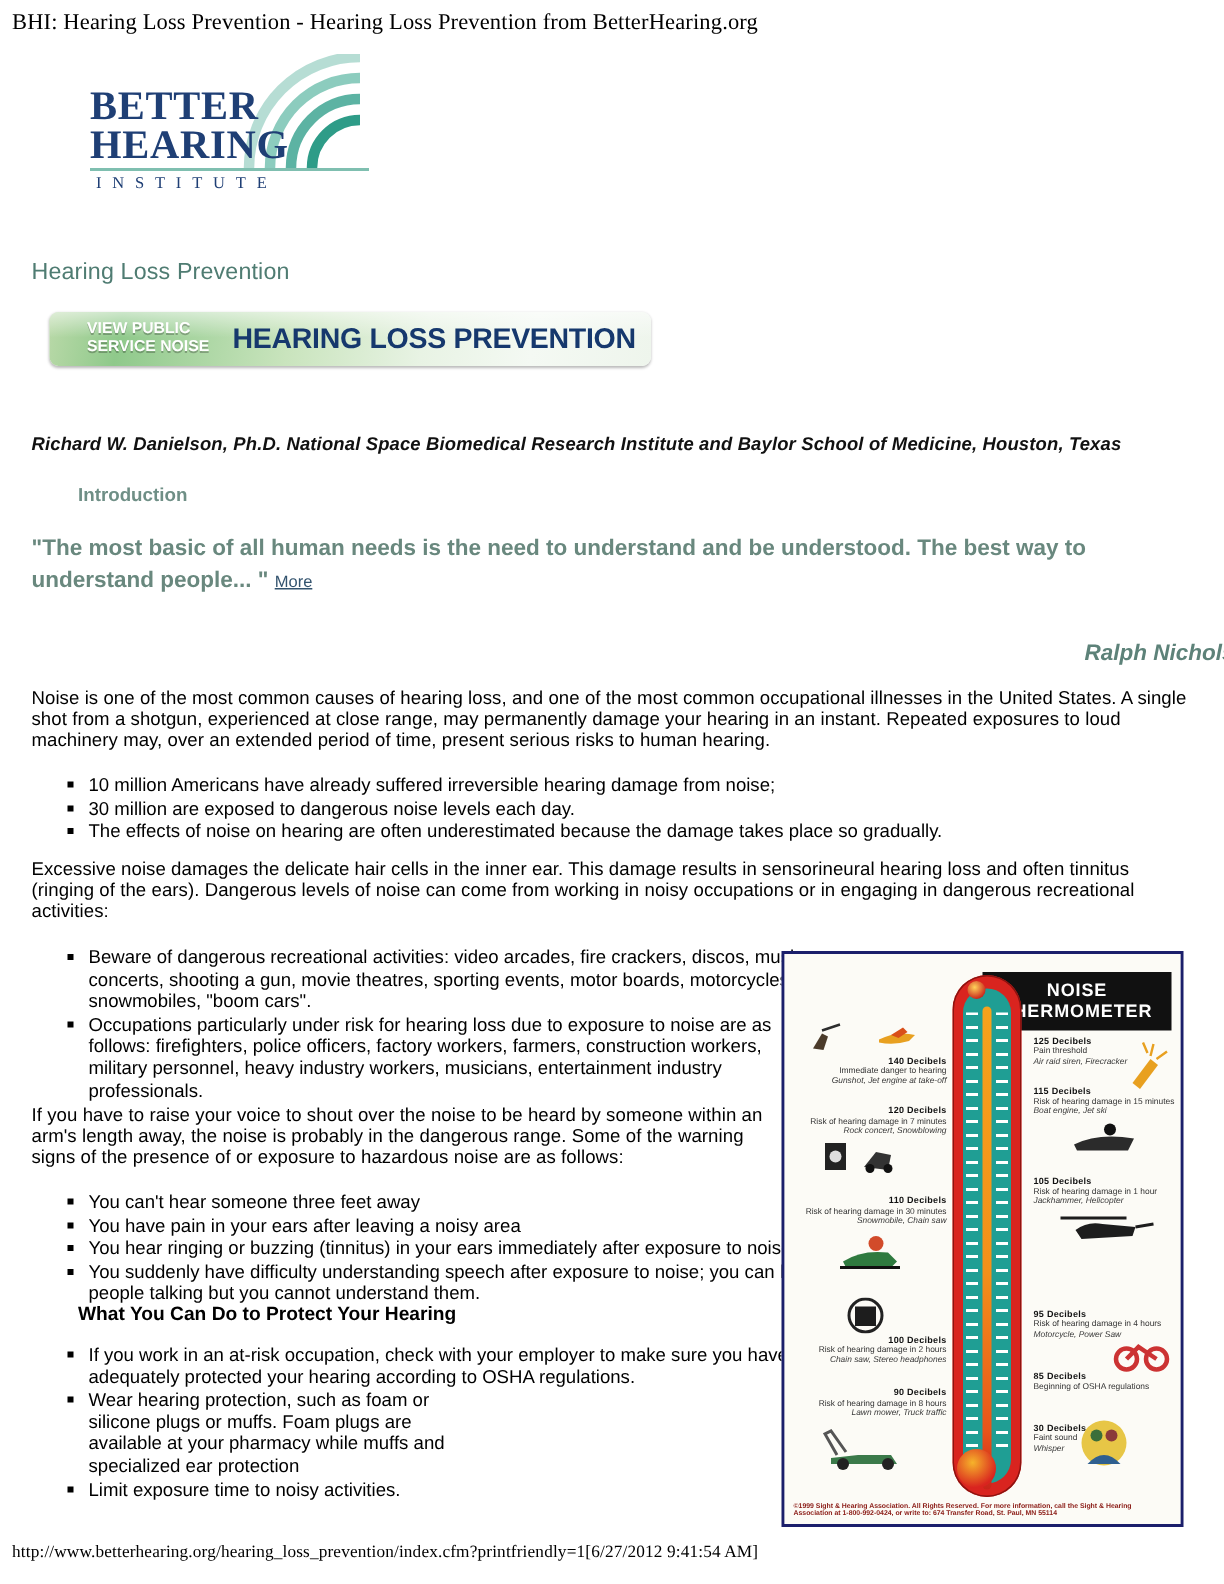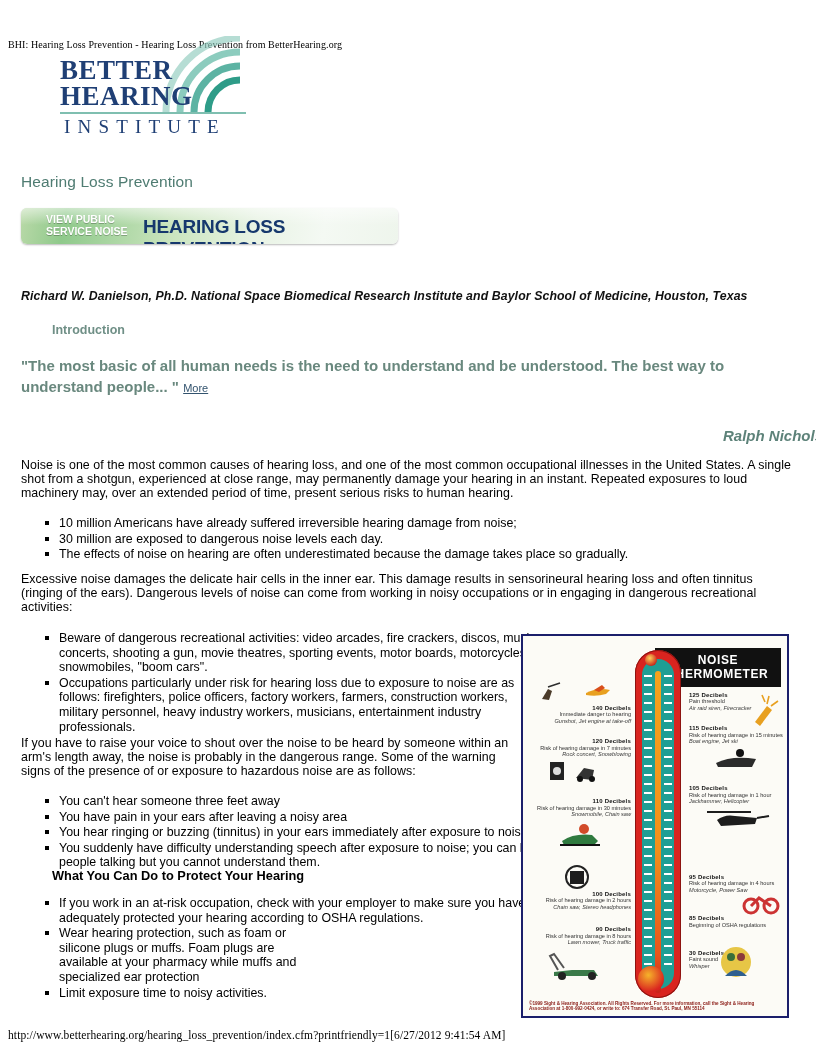--- a/index.html
+++ b/index.html
@@ -15,25 +15,24 @@
     color: #000000;
     overflow: hidden;
   }
 
   
   .print-header {
     position: absolute;
     top: 7px;
     left: 8px;
     font-family: "Liberation Serif", serif;
-    font-size: 10px;
+    font-size: 15px;
     color: #000;
     white-space: nowrap;
     letter-spacing: .1px;
-    margin-top: 32px;
   }
   .print-footer {
     position: absolute;
     top: 1029px;
     left: 8px;
     font-family: "Liberation Serif", serif;
     font-size: 11.5px;
     color: #000;
     white-space: nowrap;
     letter-spacing: .1px;
@@ -81,46 +80,47 @@
     top: 76px;
     width: 186px;
     height: 2px;
     background: #7fbfb0;
   }
   .logo-word3 {
     position: absolute;
     left: 6px;
     top: 80px;
     font-family: "Liberation Serif", serif;
-    font-size: 19px;
+    font-size: 11px;
     color: #1f3f75;
     letter-spacing: 7.2px;
   }
 
   
   .page-title {
     position: absolute;
     top: 145px;
     left: 21px;
     font-size: 15.5px;
     color: #4f7c72;
     letter-spacing: .1px;
   }
 
   
   .video-banner {
     position: absolute;
     top: 180px;
-    left: 21px;
+    left: 33px;
     width: 377px;
     height: 36px;
     border-radius: 6px;
     background: linear-gradient(100deg, #b9d9a8 0%, #8fc98b 12%, #c9e4bd 40%, #e8f3e4 62%, #f4f9f3 80%, #eef5ec 100%);
     box-shadow: 0 1px 2px rgba(0,0,0,.28);
     overflow: hidden;
+    padding-left: 24px;
   }
   .video-banner::after {
     content: "";
     position: absolute;
     left: 0; right: 0; top: 0; height: 48%;
     background: linear-gradient(180deg, rgba(255,255,255,.55), rgba(255,255,255,0));
   }
   .vb-small {
     position: absolute;
     left: 25px;

